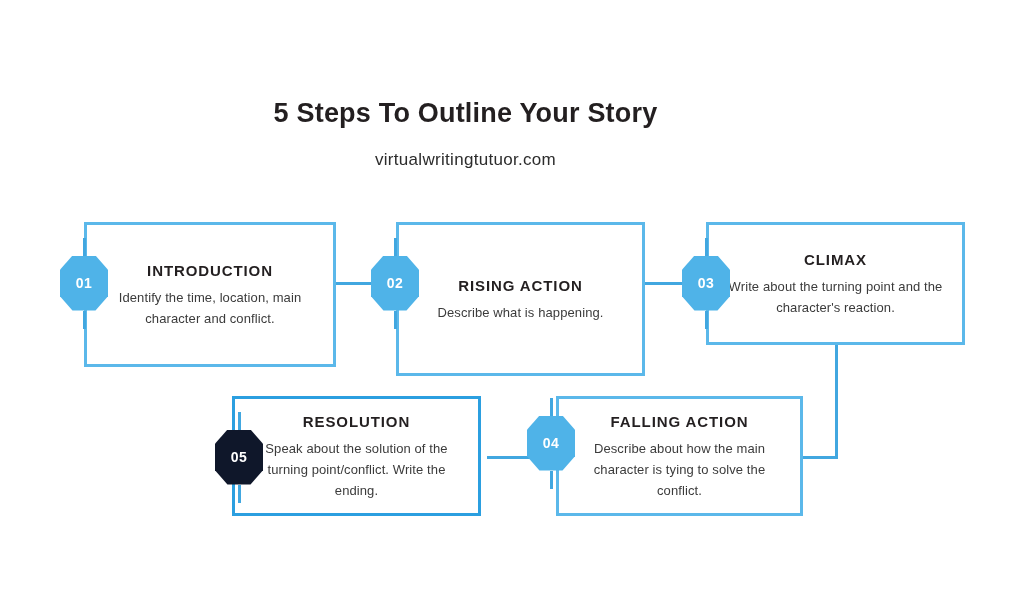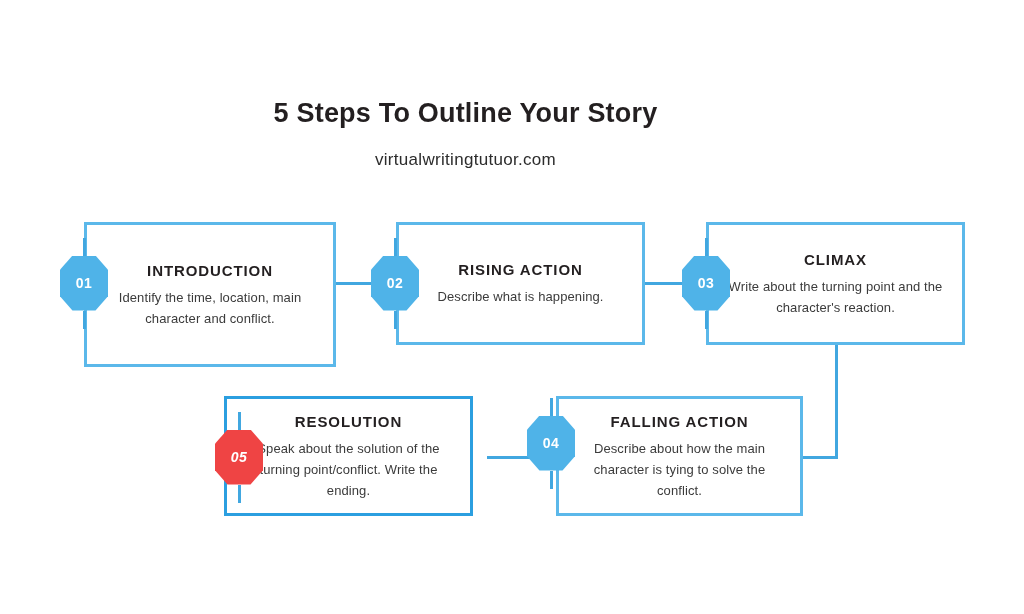--- a/index.html
+++ b/index.html
@@ -108,21 +108,21 @@
     height: 55px;
     flex: 0 0 auto;
     background: #4fb3e8;
     
     clip-path: polygon(0% 26%, 26% 0%, 74% 0%, 100% 26%, 100% 74%, 74% 100%, 26% 100%, 0% 74%);
     border-radius: 9px;
     display: flex;
     align-items: center;
     justify-content: center;
   }
-  .badge.accent-strong { background: #ef4444; font-style: italic; }
+  .badge.accent-strong { background: #0f172a; }
   .badge-num {
     font-size: 14px;
     font-weight: bold;
     color: #ffffff;
     letter-spacing: 0.5px;
     line-height: 21px;
   }
 </style>
 </head>
 <body>
@@ -144,31 +144,31 @@
 
   <div class="connector conn-h" style="left:487px; top:456px; width:70px;"></div>
 
   <div class="connector conn-h" style="left:487px; top:456px; width:14px;"></div>
 
   <div class="step-box" style="left:84px; top:222px; width:252px; height:145px;">
     <div class="step-heading">INTRODUCTION</div>
     <div class="step-body">Identify the time, location, main character and conflict.</div>
   </div>
 
-  <div class="step-box" style="left:396px; top:222px; width:249px; height:123px;">
+  <div class="step-box" style="left:396px; top:222px; width:249px; height:154px;">
     <div class="step-heading">RISING ACTION</div>
     <div class="step-body">Describe what is happening.</div>
   </div>
 
   <div class="step-box" style="left:706px; top:222px; width:259px; height:123px;">
     <div class="step-heading">CLIMAX</div>
     <div class="step-body">Write about the turning point and the character's reaction.</div>
   </div>
 
-  <div class="step-box accent-strong" style="left:224px; top:396px; width:249px; height:120px;">
+  <div class="step-box accent-strong" style="left:232px; top:396px; width:249px; height:120px;">
     <div class="step-heading">RESOLUTION</div>
     <div class="step-body">Speak about the solution of the turning point/conflict. Write the ending.</div>
   </div>
 
   <div class="step-box" style="left:556px; top:396px; width:247px; height:120px;">
     <div class="step-heading">FALLING ACTION</div>
     <div class="step-body">Describe about how the main character is tying to solve the conflict.</div>
   </div>
 
   <div class="badge-wrap" style="left:60px; top:235px;">

